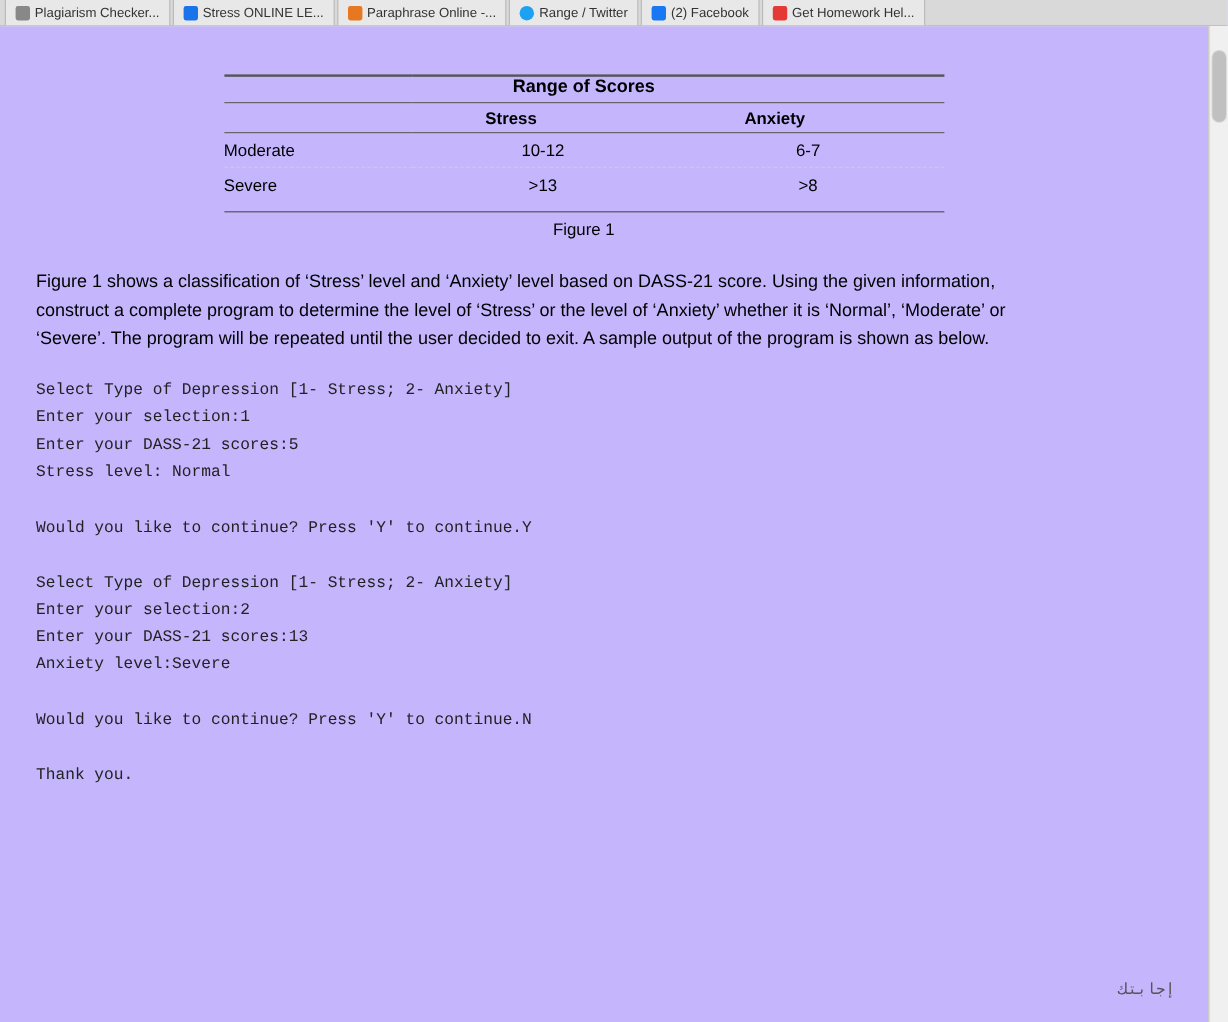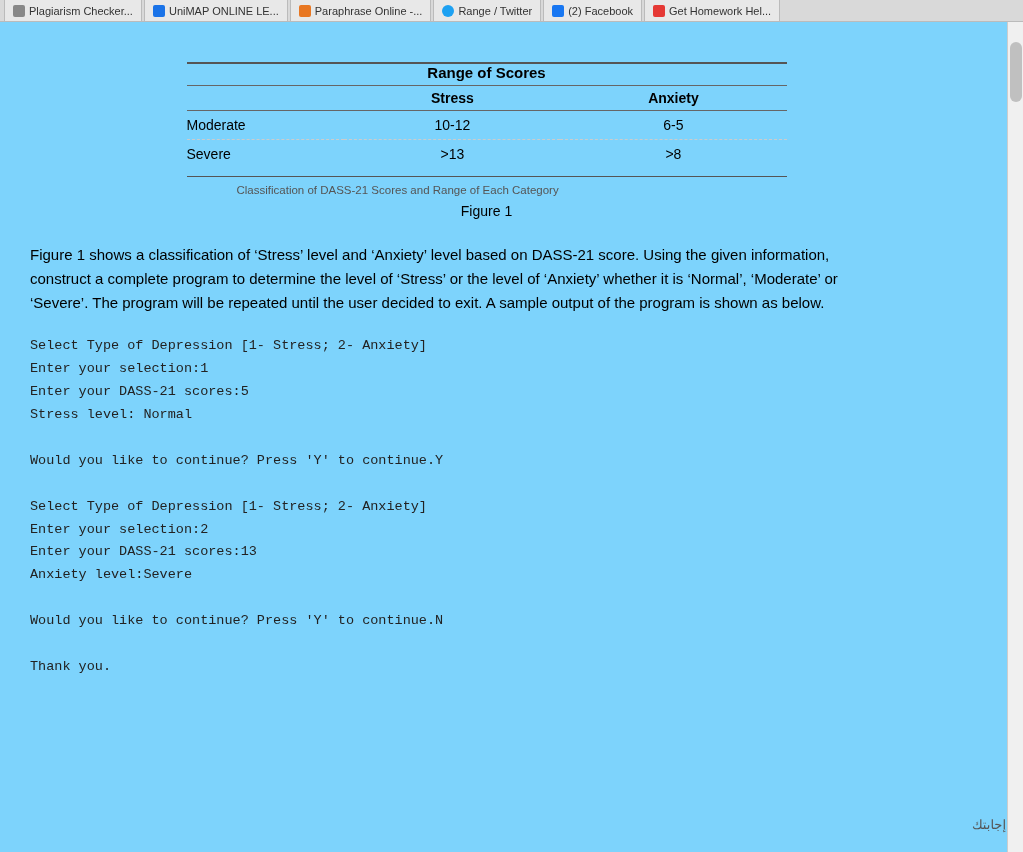--- a/index.html
+++ b/index.html
@@ -41,21 +41,21 @@
     .tab-item .tab-favicon {
       width: 12px;
       height: 12px;
       display: inline-block;
       border-radius: 2px;
       flex-shrink: 0;
     }
 
     
     .page-wrapper {
-      background: #7dd3fc;
+      background: #c4b5fd;
       max-width: 1023px;
       min-height: 830px;
       margin: 0 auto;
       padding: 40px 80px 40px 30px;
       position: relative;
     }
 
     
     .scrollbar-area {
       position: fixed;
@@ -93,21 +93,21 @@
 
     .range-table .table-title-row td {
       text-align: center;
       font-weight: bold;
       font-size: 15px;
       padding-bottom: 4px;
       border-top: 1px solid #333;
     }
 
     .range-table .header-row th {
-      text-align: center;
+      text-align: left;
       font-weight: bold;
       font-size: 14px;
       padding: 4px 60px;
       border-top: 1px solid #333;
       border-bottom: 1px solid #333;
     }
 
     .range-table .header-row th:first-child {
       text-align: left;
       padding-left: 0;
@@ -159,46 +159,47 @@
       font-size: 13.5px;
       line-height: 1.7;
       color: #222;
       white-space: pre;
     }
 
     
     .answer-link {
       position: absolute;
       bottom: 20px;
-      right: 17px;
+      right: 44px;
       font-size: 13px;
       color: #555;
       direction: rtl;
       cursor: pointer;
+      font-family: Liberation Mono, monospace;
     }
 
     
     .bottom-table-line {
       width: 600px;
       height: 1px;
       background: #555;
       margin-top: 2px;
     }
   </style>
 </head>
 <body>
 
 <div class="tab-bar">
   <div class="tab-item">
     <span class="tab-favicon" style="background:#888;"></span>
     <span>Plagiarism Checker...</span>
   </div>
   <div class="tab-item">
     <span class="tab-favicon" style="background:#1a73e8;"></span>
-    <span>UniMAP ONLINE LE...</span>
+    <span>Stress ONLINE LE...</span>
   </div>
   <div class="tab-item">
     <span class="tab-favicon" style="background:#e87722;"></span>
     <span>Paraphrase Online -...</span>
   </div>
   <div class="tab-item">
     <span class="tab-favicon" style="background:#1da1f2; border-radius:50%;"></span>
     <span>Range / Twitter</span>
   </div>
   <div class="tab-item">
@@ -233,40 +234,37 @@
       </thead>
       <tbody>
         <tr>
           <td style="text-align:left; padding-left:0; border-bottom:1px dashed #ccc;">
             <span>Moderate</span>
           </td>
           <td style="border-bottom:1px dashed #ccc;">
             <span>10-12</span>
           </td>
           <td style="border-bottom:1px dashed #ccc;">
-            <span>6-5</span>
+            <span>6-7</span>
           </td>
         </tr>
         <tr>
           <td style="text-align:left; padding-left:0; border-bottom:none;">
             <span>Severe</span>
           </td>
           <td style="border-bottom:none;">
             <span>&gt;13</span>
           </td>
           <td style="border-bottom:none;">
             <span>&gt;8</span>
           </td>
         </tr>
       </tbody>
     </table>
     <div class="bottom-table-line"></div>
-    <div style="width:600px; text-align:left; margin-top:4px;">
-      <span class="table-caption">Classification of DASS-21 Scores and Range of Each Category</span>
-    </div>
     <div class="figure-caption">Figure 1</div>
   </div>
 
   <p class="description">
     <span>Figure 1 shows a classification of ‘Stress’ level and ‘Anxiety’ level based on DASS-21 score. Using the given information, construct a complete program to determine the level of ‘Stress’ or the level of ‘Anxiety’ whether it is ‘Normal’, ‘Moderate’ or ‘Severe’. The program will be repeated until the user decided to exit. A sample output of the program is shown as below.</span>
   </p>
 
   <div class="code-block" id="code-output">Select Type of Depression [1- Stress; 2- Anxiety]
 Enter your selection:1
 Enter your DASS-21 scores:5

